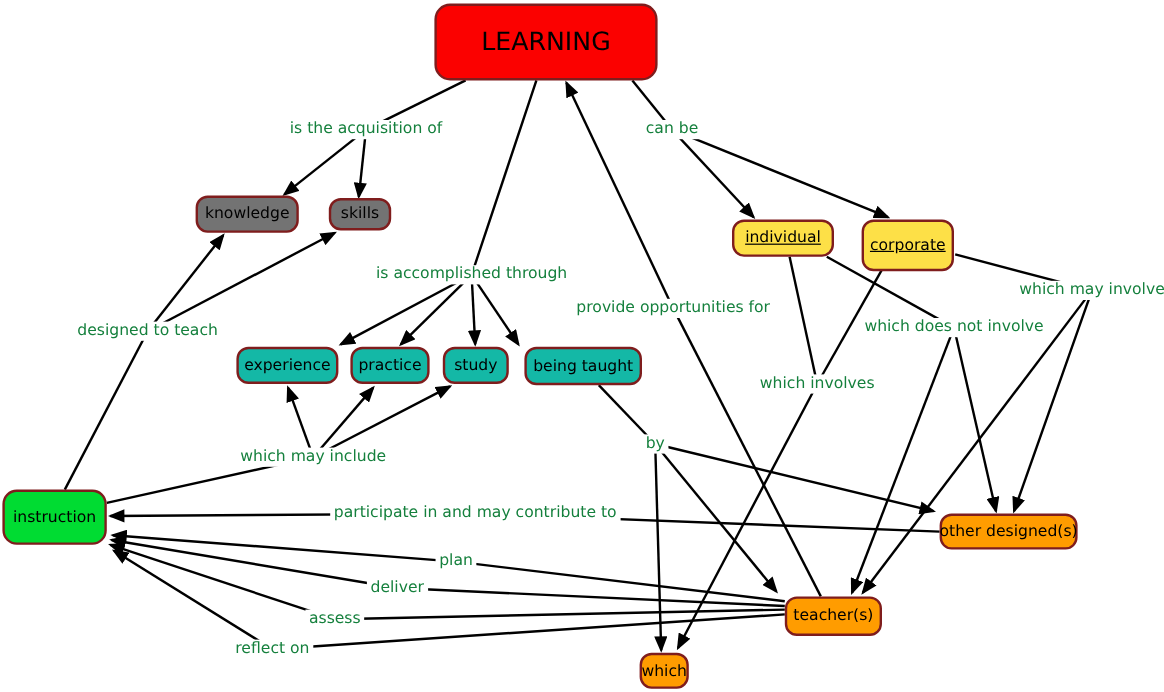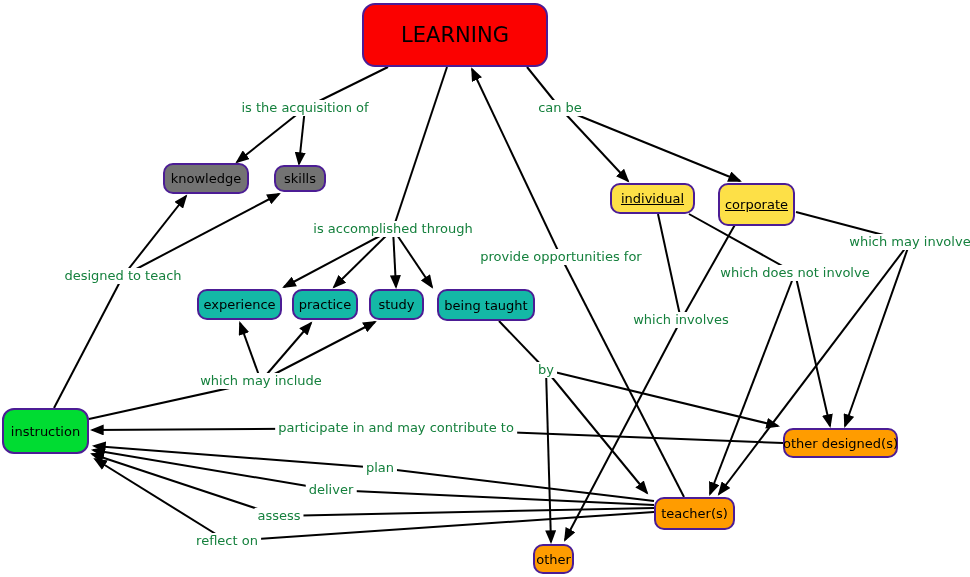--- a/index.html
+++ b/index.html
@@ -1,19 +1,19 @@
 <!DOCTYPE html>
 <html><head>
 <meta charset="utf-8">
 <style>
   html,body{margin:0;padding:0;background:#ffffff;}
   .canvas{position:relative;width:970px;height:577px;background:#ffffff;overflow:hidden;
           font-family:"DejaVu Sans","Liberation Sans",sans-serif;}
   .canvas svg{position:absolute;left:0;top:0;}
-  .node{position:absolute;box-sizing:border-box;border:2px solid #4c1d95;border-radius:10px;
+  .node{position:absolute;box-sizing:border-box;border:2px solid #7f1d1d;border-radius:10px;
         display:flex;align-items:center;justify-content:center;font-size:13px;color:#000;
         white-space:nowrap;cursor:default;}
   .node.big{border-radius:13px;font-size:21px;}
   .phrase{position:absolute;transform:translate(-50%,-50%);background:#ffffff;color:#15803d;
           font-size:13px;white-space:nowrap;padding:0 3px;line-height:16px;}
   .c-red{background:#fb0100;}
   .c-yellow{background:#737373;}
   .c-purple{background:#fde047;text-decoration:underline;}
   .c-cyan{background:#14b8a6;}
   .c-green{background:#00dc32;}
@@ -160,21 +160,21 @@
 
   <div class="node c-orange" style="left:783px;top:428px;width:115px;height:30px;">
       <span>other designed(s)</span>
     </div>
 
   <div class="node c-orange" style="left:654px;top:497px;width:81px;height:33px;">
       <span>teacher(s)</span>
     </div>
 
   <div class="node c-orange" style="left:533px;top:544px;width:41px;height:30px;">
-      <span>other</span>
+      <span>which</span>
     </div>
 
   <div class="phrase" style="left:305px;top:108px;">is the acquisition of</div>
   <div class="phrase" style="left:560px;top:108px;">can be</div>
   <div class="phrase" style="left:393px;top:229px;">is accomplished through</div>
   <div class="phrase" style="left:561px;top:257px;">provide opportunities for</div>
   <div class="phrase" style="left:123px;top:276px;">designed to teach</div>
   <div class="phrase" style="left:910px;top:242px;">which may involve</div>
   <div class="phrase" style="left:795px;top:273px;">which does not involve</div>
   <div class="phrase" style="left:681px;top:320px;">which involves</div>

